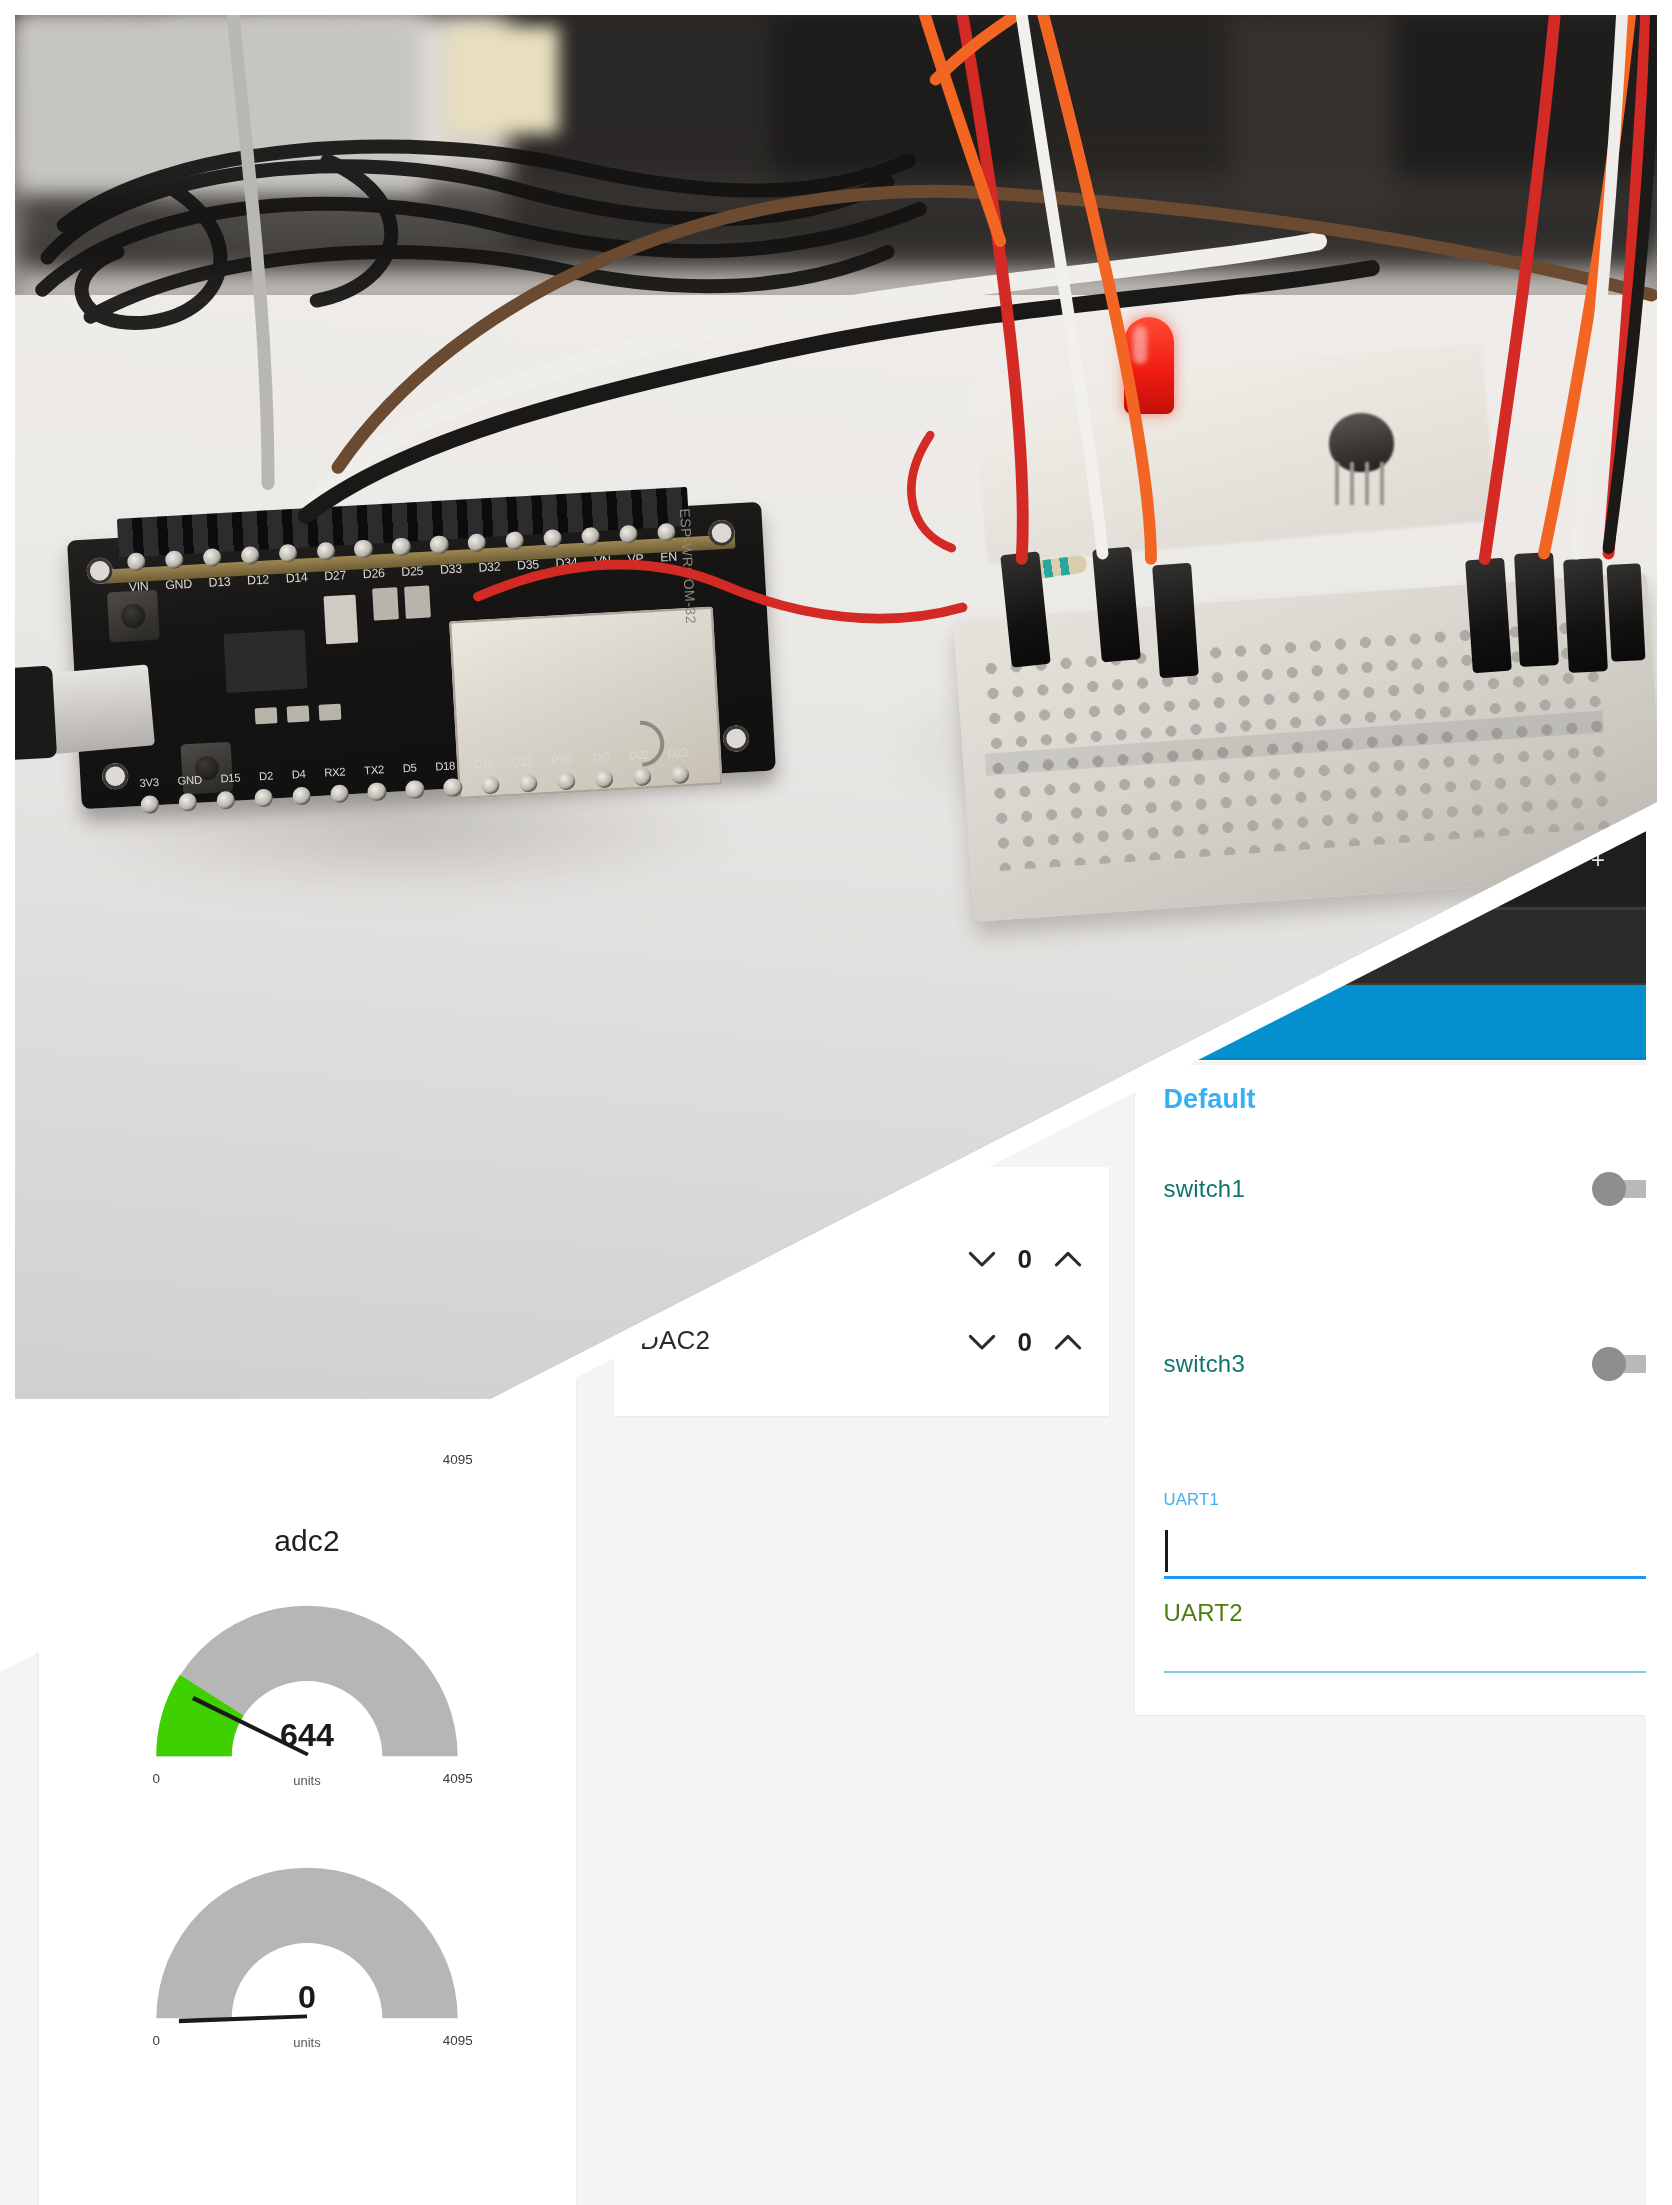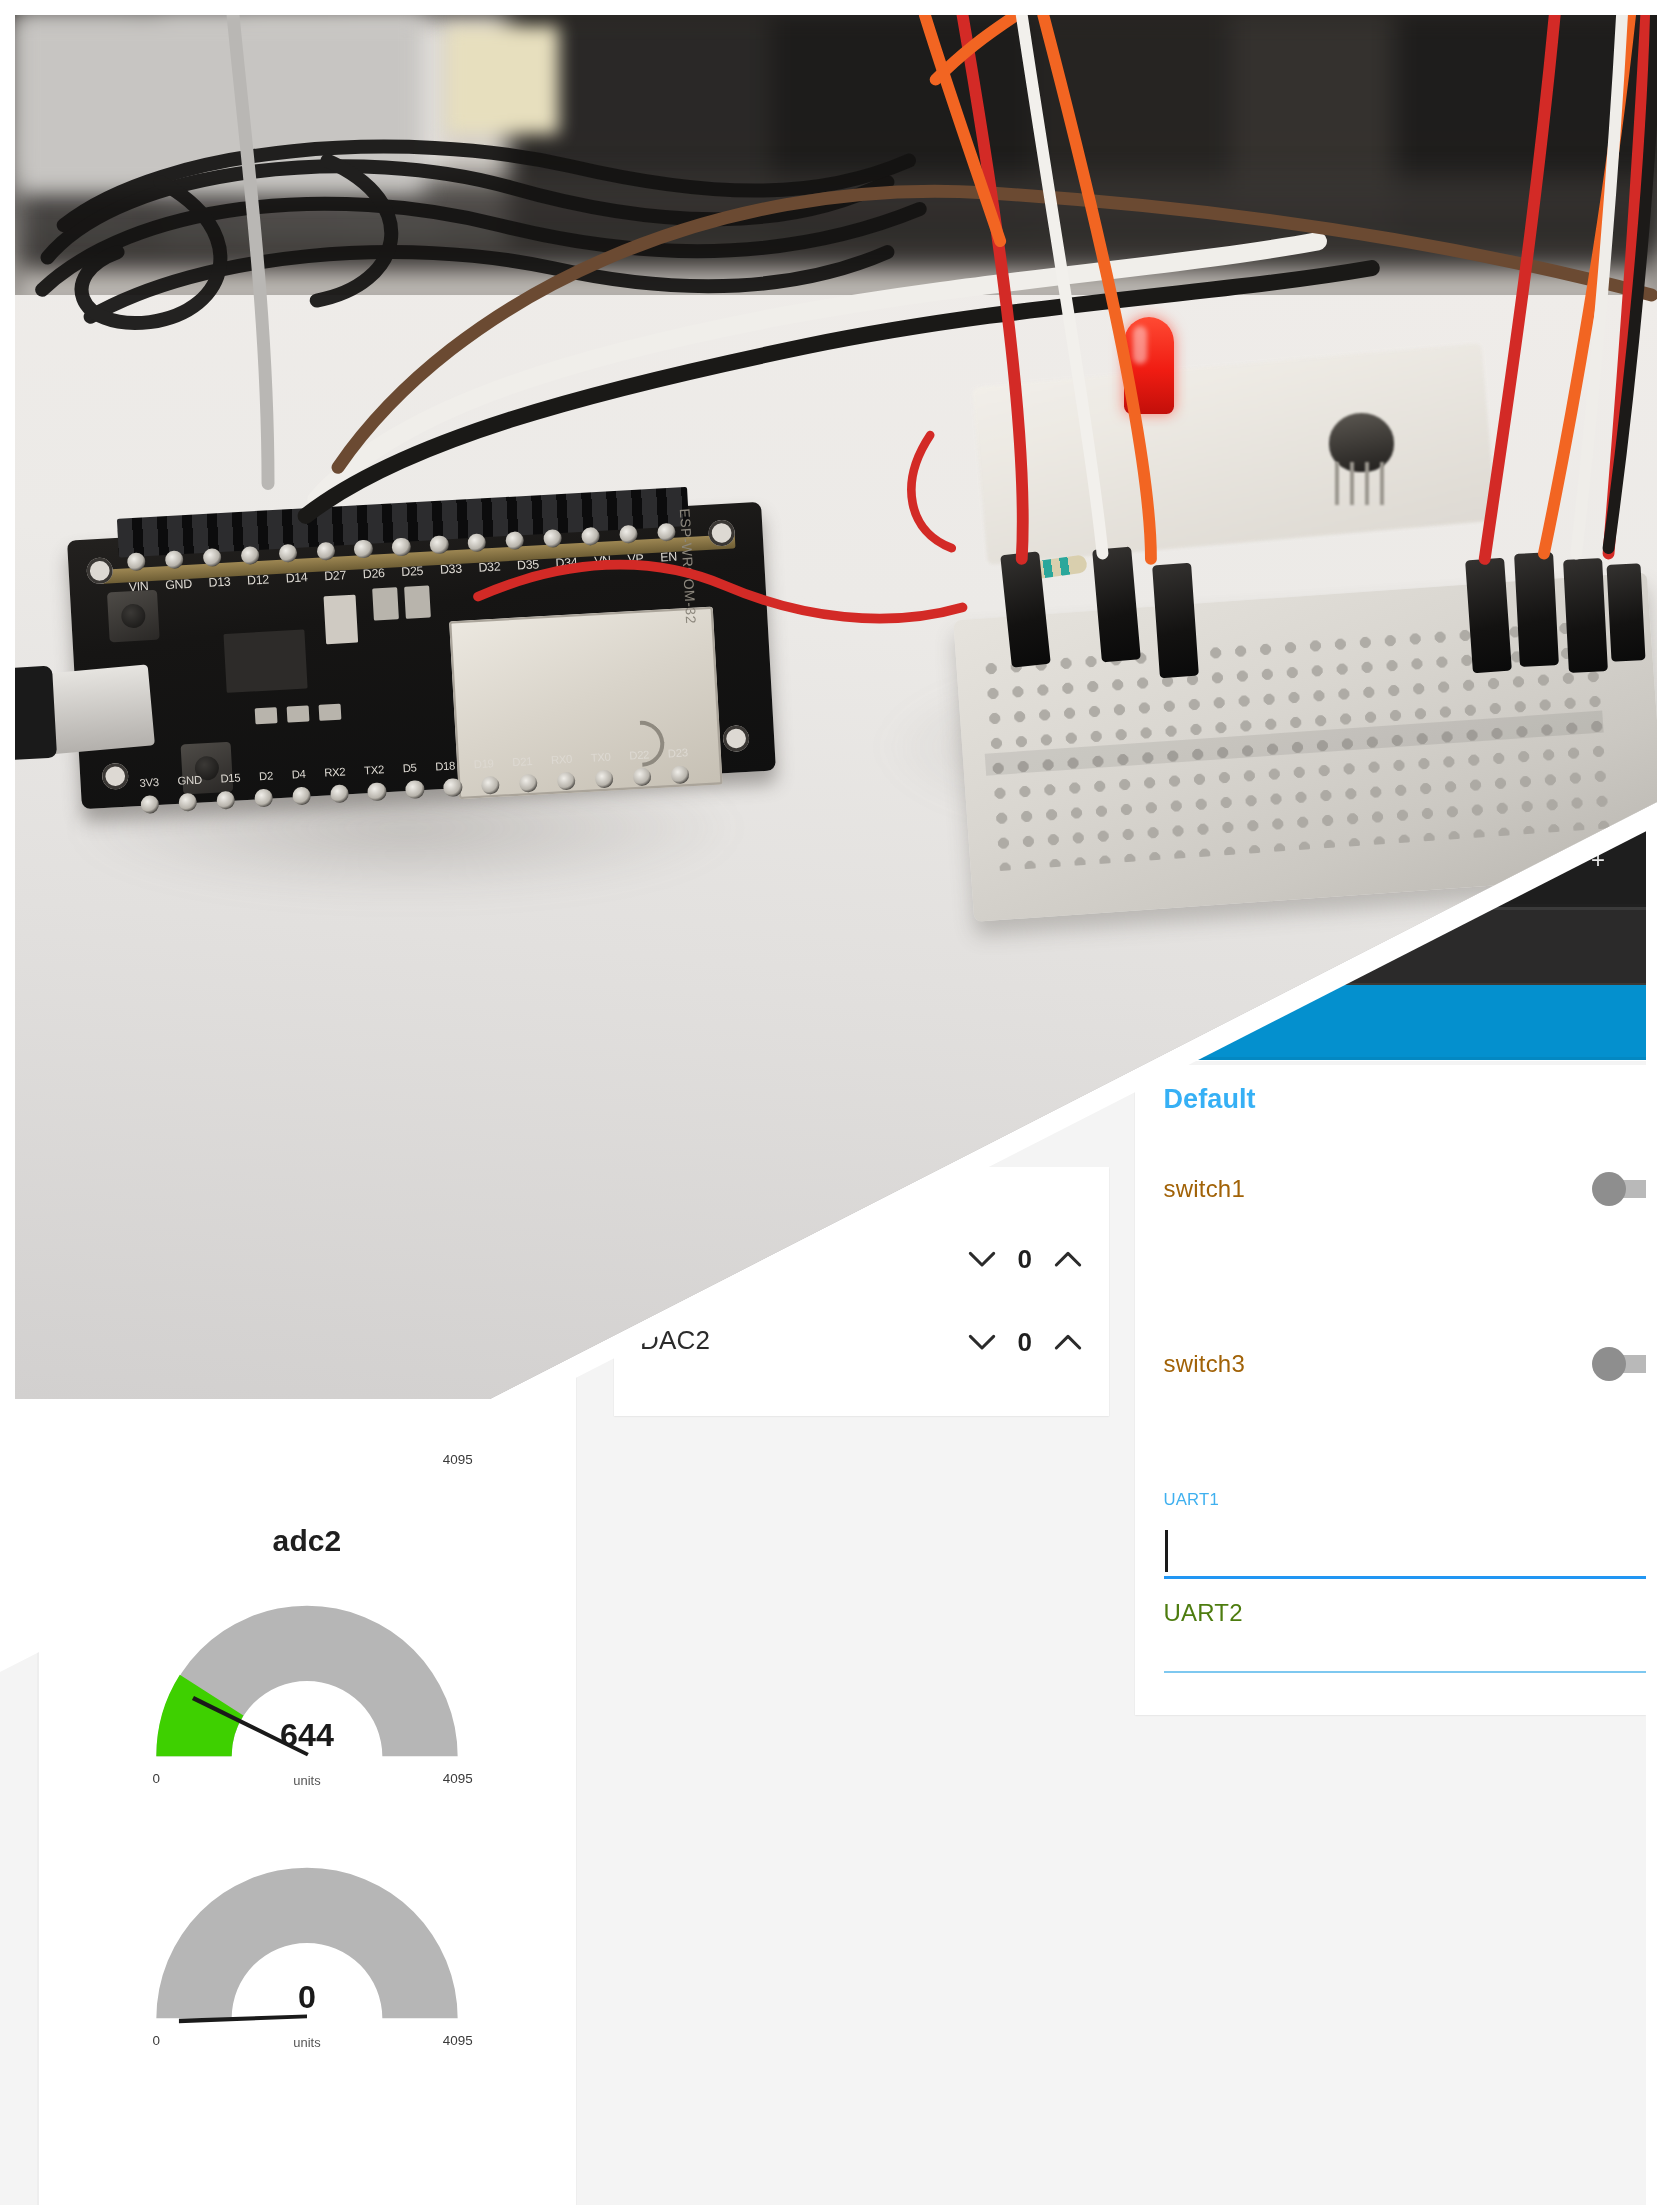--- a/index.html
+++ b/index.html
@@ -64,21 +64,21 @@
   }
   .group-title{
     position:absolute;left:28.5px;top:19px;
     font-size:27px;font-weight:600;color:#36b0f5;letter-spacing:0.1px;
   }
   .switch-row{
     position:absolute;left:0;width:511px;height:88px;
     display:flex;align-items:center;
   }
   .switch-label{
-    position:absolute;left:28.5px;font-size:24px;color:#a16207;font-weight:400;
+    position:absolute;left:28.5px;font-size:24px;color:#0f766e;font-weight:400;
     letter-spacing:0.2px;
   }
   .toggle{
     position:absolute;right:-13px;width:67px;height:24px;
   }
   .toggle .track{
     position:absolute;left:21.5px;top:3.2px;width:45px;height:18.3px;
     background:#b9b9b9;border-radius:1.1px;
   }
   .toggle .thumb{
@@ -122,21 +122,21 @@
     min-width:40px;text-align:center;font-size:26px;font-weight:700;color:#1f1f1f;
   }
 
   
   #card-adc{
     left:38px;top:1346px;width:538px;height:859px;
   }
   .gauge-block{position:absolute;left:0;width:538px;}
   .gauge-title{
     position:absolute;left:0;top:0;width:100%;text-align:center;
-    font-size:30px;font-weight:700;color:#1f1f1f;letter-spacing:0.1px;
+    font-size:30px;font-weight:400;color:#1f1f1f;letter-spacing:0.1px;
   }
   .gauge-wrap{position:absolute;left:50%;transform:translateX(-50%);}
   .gauge-wrap svg{display:block;}
   .g-value{
     font-size:60px;font-weight:700;fill:#1a1a1a;font-family:"Liberation Sans",sans-serif;
   }
   .g-units{
     font-size:24px;fill:#555;font-family:"Liberation Sans",sans-serif;
   }
   .g-tick{

